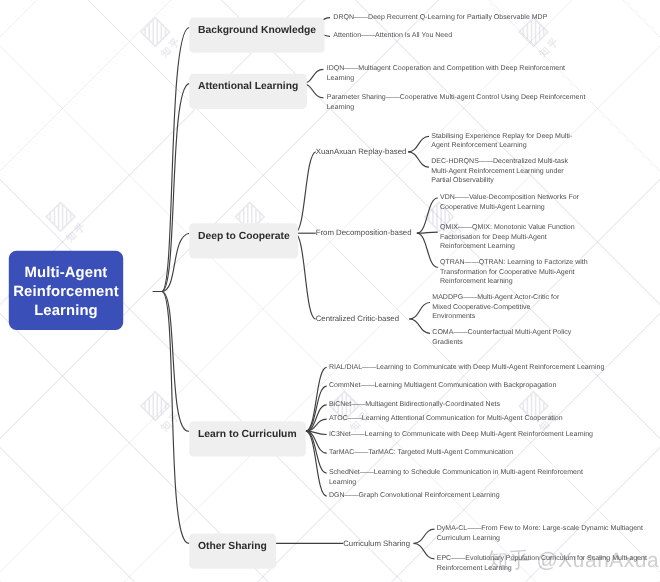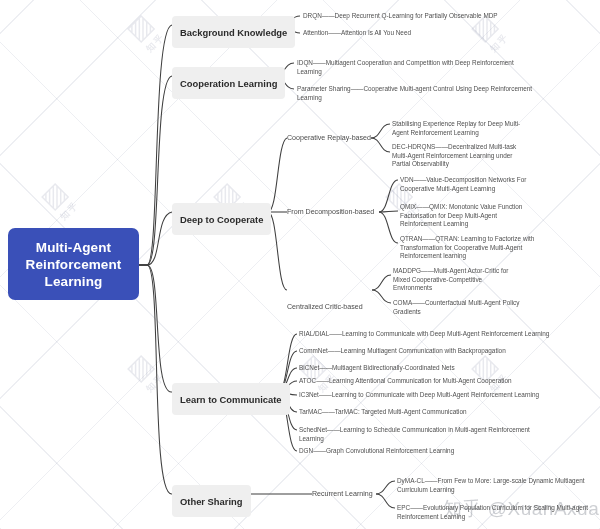--- a/index.html
+++ b/index.html
@@ -32,31 +32,31 @@
     position:absolute;left:443px;top:496px;
     font-size:19px;color:rgba(90,95,110,.30);
     letter-spacing:.5px;white-space:nowrap;
     pointer-events:none;user-select:none;
   }
   #edges{position:absolute;left:0;top:0;width:600px;height:529px;pointer-events:none;}
 
   
   .node{position:absolute;box-sizing:border-box;}
   #root-node{
-    left:8px;top:228px;width:131px;height:72px;
+    left:8px;top:228px;width:104px;height:72px;
     background:#3a50b8;border-radius:7px;
     color:#fff;font-size:13.5px;font-weight:bold;line-height:17px;
     display:flex;align-items:center;justify-content:center;text-align:center;
     letter-spacing:.1px;
   }
   .branch{
     background:#efefef;border-radius:4px;
     color:#2b2b2b;font-size:9.4px;font-weight:bold;
     padding:16px 8px;white-space:nowrap;
-    display:flex;align-items:center;
+    display:flex;align-items:flex-end;
     height:18px;box-sizing:border-box;
   }
   .sub{
     color:#4a4a4a;font-size:7.1px;white-space:nowrap;
     display:flex;align-items:center;height:12px;
   }
   .leaf{
     color:#4f4f4f;font-size:6.4px;line-height:8.6px;
     white-space:pre-line;
   }
@@ -123,47 +123,47 @@
 <div class="node" id="root-node">
   <span style="white-space:pre-line">Multi-Agent
 Reinforcement
 Learning</span>
 </div>
 
 <div class="node branch" style="left:172px;top:16px;">
   <span>Background Knowledge</span>
 </div>
 <div class="node branch" style="left:172px;top:67px;">
-  <span>Cooperation Learning</span>
+  <span>Attentional Learning</span>
 </div>
 <div class="node branch" style="left:172px;top:203px;">
   <span>Deep to Cooperate</span>
 </div>
 <div class="node branch" style="left:172px;top:383px;">
-  <span>Learn to Communicate</span>
+  <span>Learn to Curriculum</span>
 </div>
 <div class="node branch" style="left:172px;top:485px;">
   <span>Other Sharing</span>
 </div>
 
 <div class="node leaf" style="left:303px;top:12px;">DRQN——Deep Recurrent Q-Learning for Partially Observable MDP</div>
 <div class="node leaf" style="left:303px;top:29px;">Attention——Attention Is All You Need</div>
 
 <div class="node leaf" style="left:297px;top:59px;">IDQN——Multiagent Cooperation and Competition with Deep Reinforcement
 Learning</div>
 <div class="node leaf" style="left:297px;top:85px;">Parameter Sharing——Cooperative Multi-agent Control Using Deep Reinforcement
 Learning</div>
 
 <div class="node sub" style="left:287px;top:132px;">
-  <span>Cooperative Replay-based</span>
+  <span>XuanAxuan Replay-based</span>
 </div>
 <div class="node sub" style="left:287px;top:206px;">
   <span>From Decomposition-based</span>
 </div>
-<div class="node sub" style="left:287px;top:301px;">
+<div class="node sub" style="left:287px;top:284px;">
   <span>Centralized Critic-based</span>
 </div>
 
 <div class="node leaf" style="left:392px;top:120px;">Stabilising Experience Replay for Deep Multi-
 Agent Reinforcement Learning</div>
 <div class="node leaf" style="left:392px;top:143px;">DEC-HDRQNS——Decentralized Multi-task
 Multi-Agent Reinforcement Learning under
 Partial Observability</div>
 
 <div class="node leaf" style="left:400px;top:176px;">VDN——Value-Decomposition Networks For
@@ -185,18 +185,18 @@
 <div class="node leaf" style="left:299px;top:347px;">CommNet——Learning Multiagent Communication with Backpropagation</div>
 <div class="node leaf" style="left:299px;top:364px;">BiCNet——Multiagent Bidirectionally-Coordinated Nets</div>
 <div class="node leaf" style="left:299px;top:377px;">ATOC——Learning Attentional Communication for Multi-Agent Cooperation</div>
 <div class="node leaf" style="left:299px;top:391px;">IC3Net——Learning to Communicate with Deep Multi-Agent Reinforcement Learning</div>
 <div class="node leaf" style="left:299px;top:408px;">TarMAC——TarMAC: Targeted Multi-Agent Communication</div>
 <div class="node leaf" style="left:299px;top:426px;">SchedNet——Learning to Schedule Communication in Multi-agent Reinforcement
 Learning</div>
 <div class="node leaf" style="left:299px;top:447px;">DGN——Graph Convolutional Reinforcement Learning</div>
 
 <div class="node sub" style="left:312px;top:488px;">
-  <span>Recurrent Learning</span>
+  <span>Curriculum Sharing</span>
 </div>
 <div class="node leaf" style="left:397px;top:477px;">DyMA-CL——From Few to More: Large-scale Dynamic Multiagent
 Curriculum Learning</div>
 <div class="node leaf" style="left:397px;top:504px;">EPC——Evolutionary Population Curriculum for Scaling Multi-agent
 Reinforcement Learning</div>
 
 </body></html>

